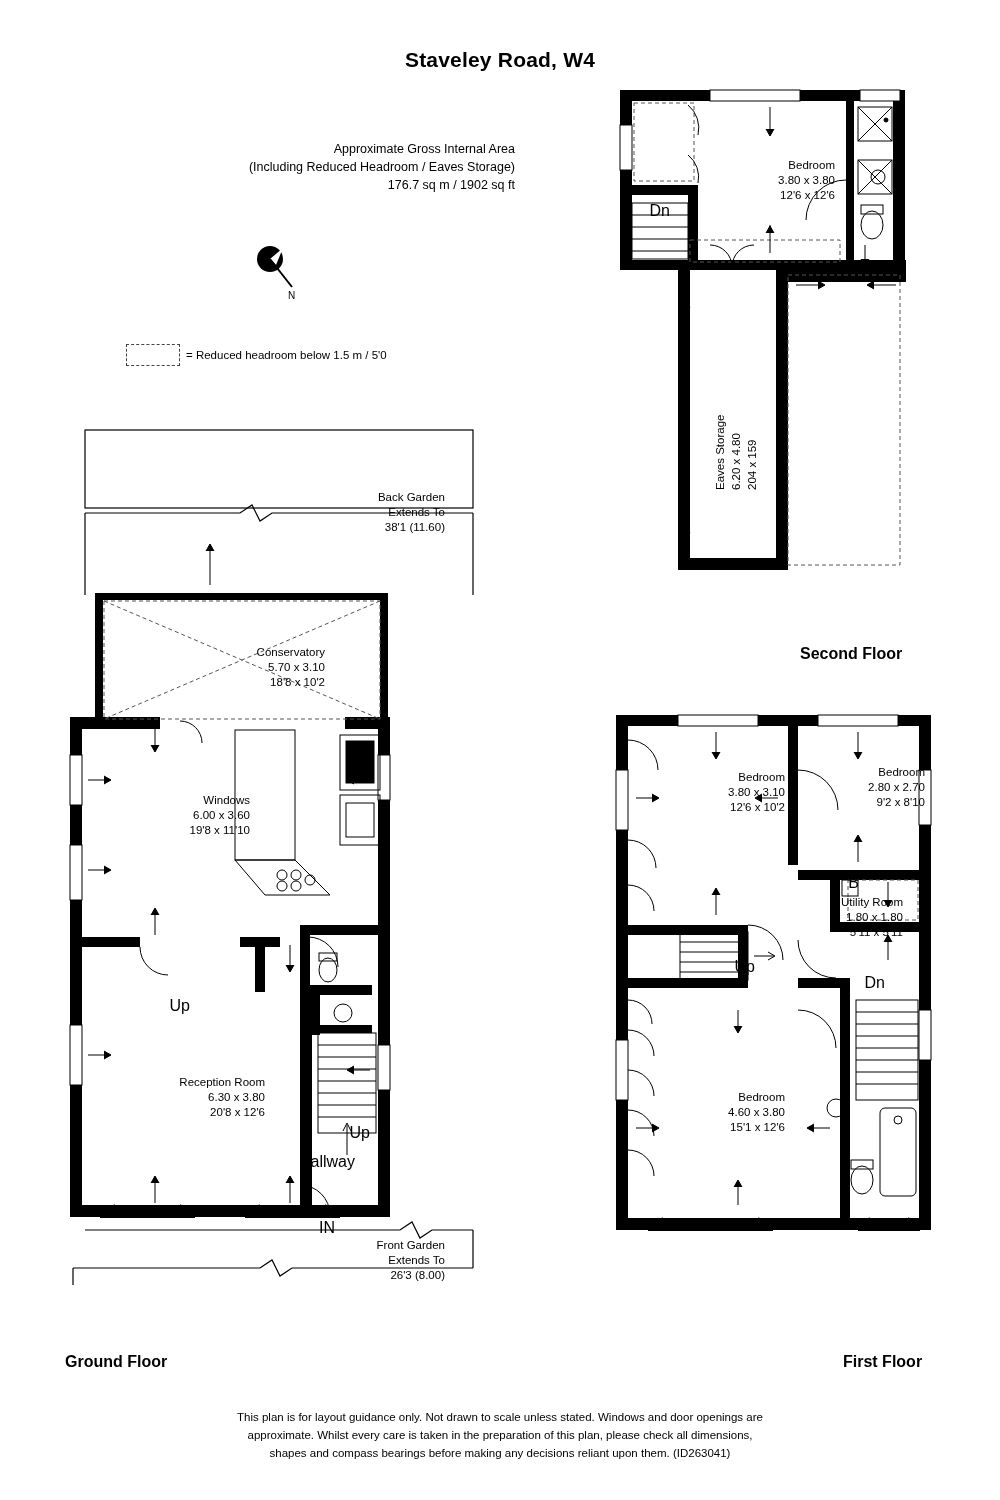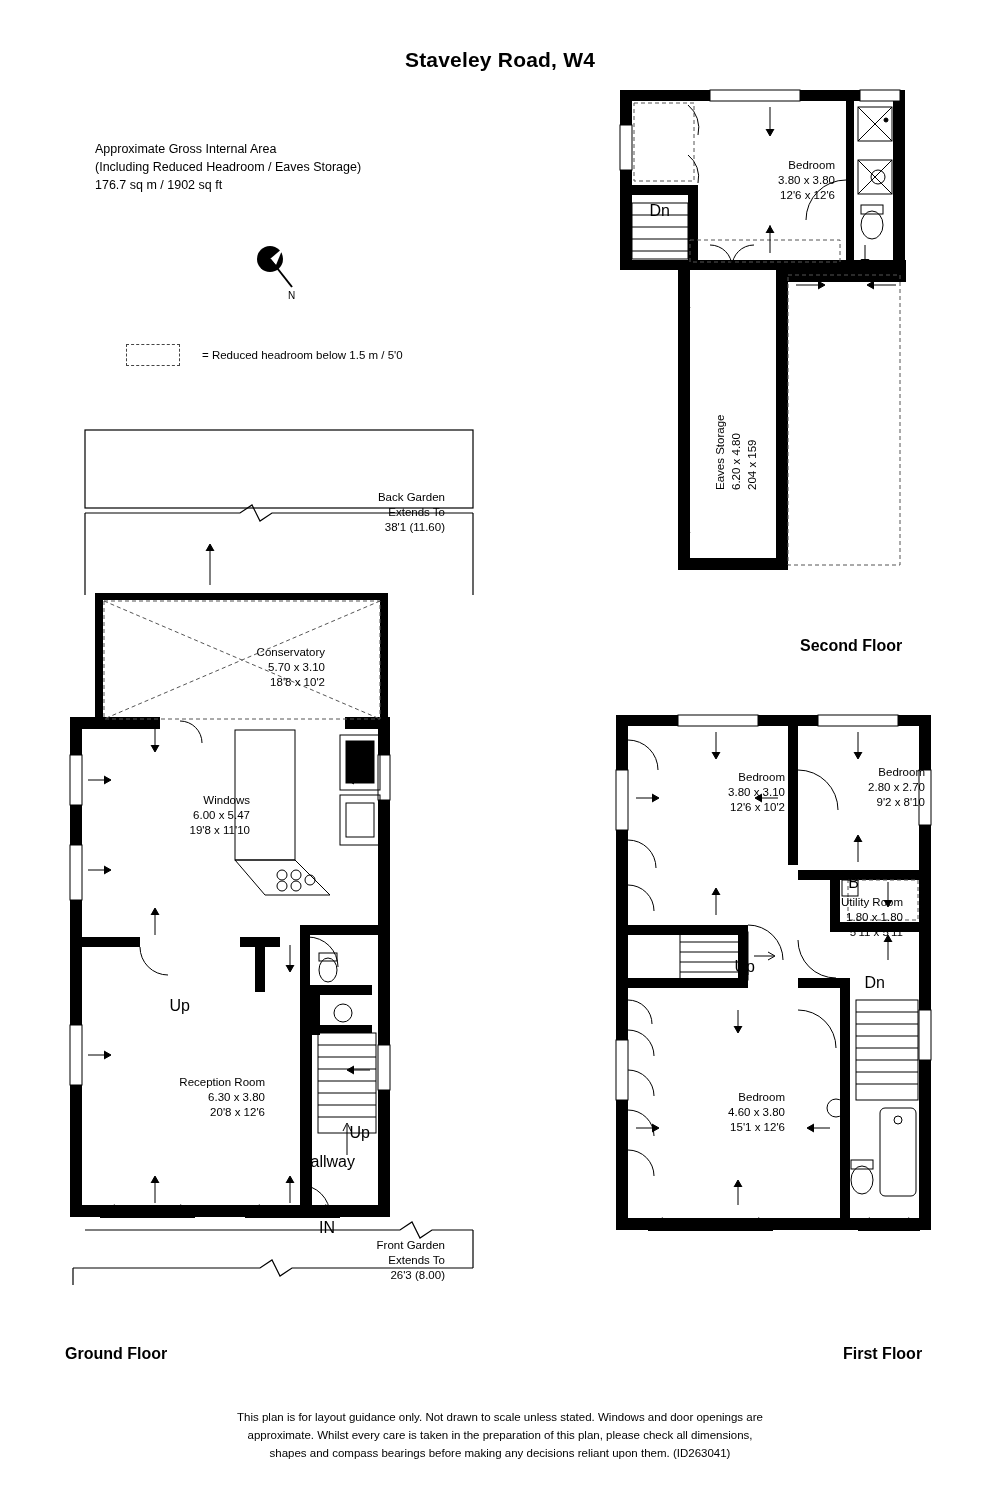--- a/index.html
+++ b/index.html
@@ -2,22 +2,22 @@
 <html><head>
 <meta charset="utf-8">
 <style>
   html,body{margin:0;padding:0;}
   body{
     width:1000px;height:1500px;position:relative;background:#ffffff;
     font-family:"Liberation Sans", sans-serif;color:#000;overflow:hidden;
   }
   .abs{position:absolute;}
   .ttl{font-size:21px;font-weight:bold;text-align:center;width:100%;top:48px;left:0;letter-spacing:.2px;}
-  .area-note{font-size:12.5px;text-align:left;line-height:18px;width:420px;left:95px;top:140px;}
-  .floor-label{font-size:16px;font-weight:bold;}
+  .area-note{font-size:12.5px;text-align:right;line-height:18px;width:420px;left:95px;top:140px;}
+  .floor-label{font-size:16px;font-weight:bold;margin-top:8px;}
   .disclaimer{font-size:11.5px;text-align:center;line-height:18px;width:760px;left:120px;top:1408px;color:#000;}
   .room{font-size:11.5px;text-align:right;line-height:15px;}
   .small{font-size:16px;}
   .legend-txt{font-size:11.5px;}
   .legend-box{width:52px;height:20px;border:1px dashed #444;background:#fff;}
   .room-rot{transform:rotate(-90deg);transform-origin:left top;white-space:nowrap;font-size:11.5px;text-align:center;}
   .compass-txt{font-size:10px;}
   svg{display:block;}
 </style>
 </head>
@@ -33,21 +33,21 @@
 
 <div class="abs" style="left:252px;top:243px;width:60px;height:60px;">
   <svg width="60" height="60" viewBox="0 0 60 60">
     <circle cx="18" cy="16" r="13" fill="#000"></circle>
     <path d="M18 16 L31 5 L24 22 Z" fill="#fff"></path>
     <path d="M18 16 L40 44" stroke="#000" stroke-width="2" fill="none"></path>
   </svg>
 </div>
 <div class="abs compass-txt" style="left:288px;top:290px;">N</div>
 
-<div class="abs" style="left:126px;top:344px;display:flex;align-items:center;gap:22px;">
+<div class="abs" style="left:126px;top:344px;display:flex;align-items:center;gap:6px;">
   <div class="legend-box"></div>
   <div class="legend-txt">= Reduced headroom below 1.5 m / 5'0</div>
 </div>
 
 <div class="abs" style="left:60px;top:425px;width:430px;height:880px;">
   <svg width="430" height="880" viewBox="0 0 430 880">
 
     <g stroke="#000" stroke-width="1.2" fill="none">
       <rect x="25" y="5" width="388" height="78"></rect>
       <path d="M25 88 L180 88 L192 80 L200 96 L212 88 L413 88"></path>
@@ -173,21 +173,21 @@
 </div>
 
 <div class="abs room" style="left:145px;top:645px;width:180px;">
   <div>Conservatory</div>
   <div>5.70 x 3.10</div>
   <div>18'8 x 10'2</div>
 </div>
 
 <div class="abs room" style="left:110px;top:793px;width:140px;">
   <div>Windows</div>
-  <div>6.00 x 5.47</div>
+  <div>6.00 x 3.60</div>
   <div>19'8 x 11'10</div>
 </div>
 
 <div class="abs room" style="left:95px;top:1075px;width:170px;">
   <div>Reception Room</div>
   <div>6.30 x 3.80</div>
   <div>20'8 x 12'6</div>
 </div>
 
 <div class="abs room small" style="left:285px;top:1154px;width:70px;">Hallway</div>

